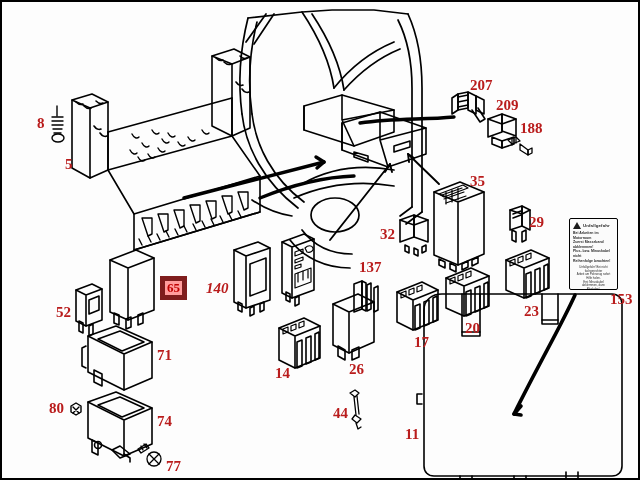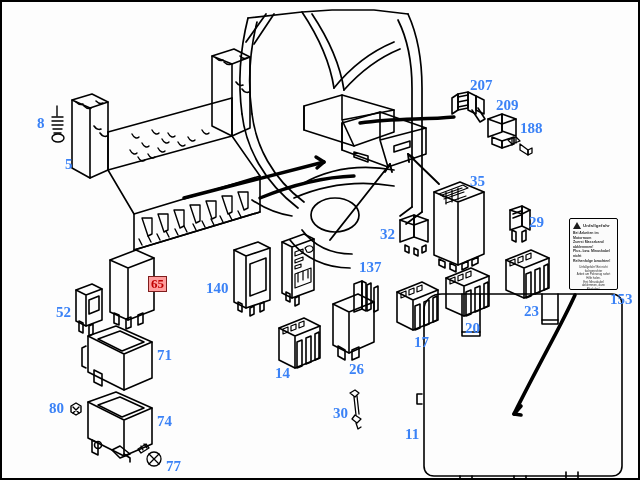--- a/index.html
+++ b/index.html
@@ -1,24 +1,24 @@
 <!DOCTYPE html>
 <html><head>
 <meta charset="utf-8">
 <style>
   html,body{margin:0;padding:0;background:#ffffff;}
   body{font-family:"Liberation Serif", serif;}
   #page{position:relative;width:640px;height:480px;background:#fdfdfd;
         border:2px solid #000;box-sizing:border-box;overflow:hidden;}
   #art{position:absolute;left:0;top:0;width:640px;height:480px;}
   .lbl{position:absolute;font-family:"Liberation Serif", serif;font-weight:bold;
-       color:#3b82f6;white-space:nowrap;line-height:1;}
+       color:#b91c1c;white-space:nowrap;line-height:1;}
   .lbl.sz1{font-size:15px;}
-  .lbl.hl{color:#c00000;background:#ff9d9d;border:1px solid #7f1d1d;
-          padding:0px 2px 1px 2px;font-size:13px;}
+  .lbl.hl{color:#c00000;background:#ff9d9d;border:5px solid #7f1d1d;
+          padding:0px 2px 1px 2px;font-size:13px;margin-left:12px;}
   #warn{position:absolute;left:567px;top:216px;width:49px;height:72px;
         background:#fbfbfb;border:1.5px solid #000;border-radius:2px;
         box-sizing:border-box;overflow:hidden;}
   #warn .wrow{font-family:"Liberation Sans", sans-serif;color:#2a2a2a;}
   #warn .whdr{display:flex;align-items:center;gap:2px;margin:3px 0 2px 3px;}
   #warn .wtri{width:0;height:0;border-left:4px solid transparent;
               border-right:4px solid transparent;border-bottom:7px solid #1a1a1a;}
   #warn .wttl{font-size:4.4px;font-weight:bold;letter-spacing:.1px;}
   #warn .wbody{margin:0 3px;}
   #warn .wl{font-size:3.5px;line-height:4.6px;font-weight:bold;}
@@ -366,30 +366,30 @@
   <div id="callout-layer">
       <div class="lbl sz1" style="left: 35px; top: 114px;">8</div>
       <div class="lbl sz1" style="left: 63px; top: 155px;">5</div>
       <div class="lbl sz1" style="left: 468px; top: 76px;">207</div>
       <div class="lbl sz1" style="left: 494px; top: 96px;">209</div>
       <div class="lbl sz1" style="left: 518px; top: 119px;">188</div>
       <div class="lbl sz1" style="left: 468px; top: 172px;">35</div>
       <div class="lbl sz1" style="left: 527px; top: 213px;">29</div>
       <div class="lbl sz1" style="left: 378px; top: 225px;">32</div>
       <div class="lbl sz1" style="left: 317px; top: 258px; margin-left: 40px;">137</div>
-      <div class="lbl sz1" style="left: 204px; top: 279px;">140</div>
+      <div class="lbl sz1" style="left: 204px; top: 279px; font-style: italic;">140</div>
       <div class="lbl sz1 hl" style="left: 146px; top: 274px;">65</div>
       <div class="lbl sz1" style="left: 54px; top: 303px;">52</div>
       <div class="lbl sz1" style="left: 155px; top: 346px;">71</div>
       <div class="lbl sz1" style="left: 47px; top: 399px;">80</div>
       <div class="lbl sz1" style="left: 155px; top: 412px;">74</div>
       <div class="lbl sz1" style="left: 164px; top: 457px;">77</div>
       <div class="lbl sz1" style="left: 273px; top: 364px;">14</div>
       <div class="lbl sz1" style="left: 347px; top: 360px;">26</div>
       <div class="lbl sz1" style="left: 412px; top: 333px;">17</div>
       <div class="lbl sz1" style="left: 463px; top: 319px;">20</div>
       <div class="lbl sz1" style="left: 522px; top: 302px;">23</div>
-      <div class="lbl sz1" style="left: 331px; top: 404px;">30</div>
+      <div class="lbl sz1" style="left: 331px; top: 404px;">44</div>
       <div class="lbl sz1" style="left: 403px; top: 425px;">11</div>
       <div class="lbl sz1" style="left: 608px; top: 290px;">153</div>
     </div>
 
 </div>
 
 </body></html>

